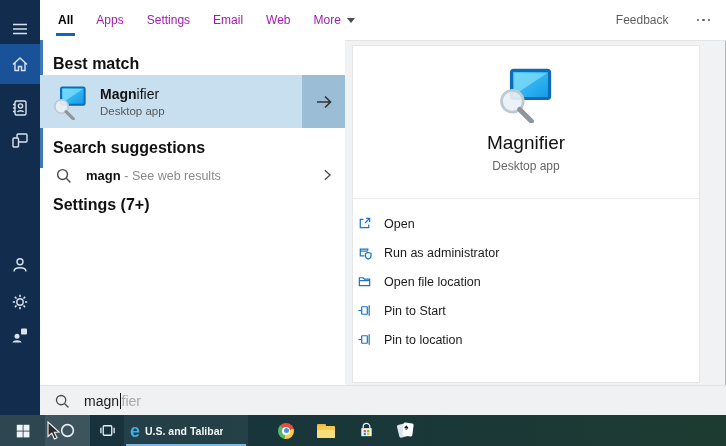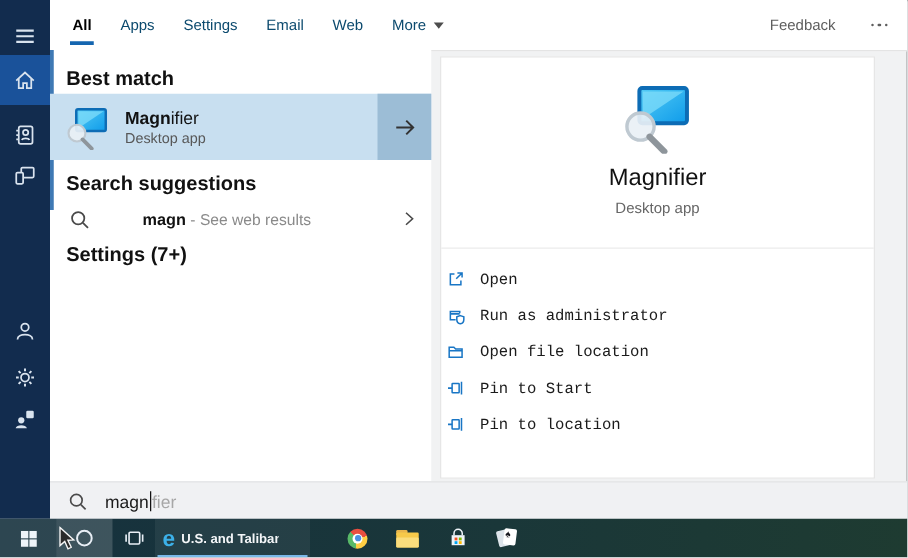--- a/index.html
+++ b/index.html
@@ -9,21 +9,21 @@
     box-shadow:inset 0 1px 0 #0a0a0a, inset -1px 0 0 rgba(0,0,0,.25);
   }
   
   .rail{position:absolute;left:0;top:0;width:40px;height:415px;background:#122c4e;}
   .rail-btn{position:absolute;left:0;width:40px;height:40px;display:flex;align-items:center;justify-content:center;}
   .rail-btn.selected{background:#1a529a;}
   .rail-btn svg{stroke:#d9e3ee;fill:none;stroke-width:1.4;}
   
   .header{position:absolute;left:40px;top:0;width:686px;height:40px;background:#fff;border-bottom:1px solid #e4e4e4;display:flex;align-items:center;}
   .tabs{display:flex;align-items:center;gap:23px;padding-left:18px;height:100%;}
-  .tab{position:relative;font-size:12px;color:#0c4a6e;height:100%;display:flex;align-items:center;cursor:default;}
+  .tab{position:relative;font-size:12px;color:#a21caf;height:100%;display:flex;align-items:center;cursor:default;}
   .tab.active{color:#000;font-weight:bold;}
   .tab .underline{position:absolute;left:-2px;right:-2px;bottom:4px;height:3px;background:#1566b0;}
   .tab .tri{width:0;height:0;border-left:4px solid transparent;border-right:4px solid transparent;border-top:5px solid #4d4d4d;margin-left:6px;}
   .header-right{margin-left:auto;display:flex;align-items:center;gap:26px;padding-right:14px;}
   .feedback{font-size:12px;color:#5e5e5e;}
   .dots{display:flex;gap:3px;padding:4px 2px;}
   .dots i{width:2.5px;height:2.5px;border-radius:50%;background:#5e5e5e;}
   
   .results{position:absolute;left:40px;top:40px;width:305px;height:345px;background:#fff;}
   .scroll-thumb{position:absolute;left:0;top:0;width:3px;height:128px;background:#3f79b4;}
@@ -32,33 +32,33 @@
   .best-row{position:absolute;top:35px;left:0;width:305px;height:53px;background:#c8dff0;display:flex;align-items:center;}
   .best-icon{width:60px;display:flex;align-items:center;justify-content:center;}
   .best-text{flex:1;min-width:0;}
   .best-title{font-size:14px;color:#111;}
   .best-title .match{font-weight:bold;}
   .best-sub{font-size:11.5px;color:#575757;margin-top:3px;}
   .best-arrow{width:43px;height:53px;background:#9cbdd6;display:flex;align-items:center;justify-content:center;}
   .lbl-sug{position:absolute;top:99px;left:0;right:0;}
   .sug-row{position:absolute;top:118px;left:0;width:305px;height:34px;display:flex;align-items:center;}
   .sug-icon{width:46px;display:flex;align-items:center;justify-content:center;}
-  .sug-text{flex:1;font-size:13px;color:#111;margin-left:28px;}
+  .sug-text{flex:1;font-size:13px;color:#111;}
   .sug-text .q{font-weight:bold;}
   .sug-text .hint{color:#8a8a8a;font-size:12.5px;font-weight:normal;}
   .sug-chev{width:36px;display:flex;align-items:center;justify-content:center;}
   .lbl-set{position:absolute;top:156px;left:0;right:0;}
   
   .preview{position:absolute;left:352px;top:45px;width:348px;height:338px;background:#fff;border:1px solid #e6e6e6;box-sizing:border-box;}
   .pv-icon{position:absolute;left:50%;top:19px;transform:translateX(-50%);}
   .pv-title{position:absolute;top:86px;left:0;width:100%;text-align:center;font-size:19px;color:#111;}
   .pv-sub{position:absolute;top:113px;left:0;width:100%;text-align:center;font-size:12px;color:#666;}
   .pv-div{position:absolute;top:152px;left:0;width:100%;height:1px;background:#ececec;}
   .pv-actions{position:absolute;top:163px;left:0;width:100%;}
-  .pv-action{height:29px;display:flex;align-items:center;padding-left:4px;font-family:Liberation Mono, monospace;}
+  .pv-action{height:29px;display:flex;align-items:center;padding-left:4px;}
   .pv-action .a-icon{width:27px;display:flex;align-items:center;}
   .pv-action .a-label{font-size:12.5px;color:#1b1b1b;}
   .a-icon svg{stroke:#1976c5;fill:none;stroke-width:1.3;}
   
   .searchbar{position:absolute;left:40px;top:385px;width:686px;height:30px;background:#f0f1f3;border-top:1px solid #e2e3e5;box-sizing:border-box;display:flex;align-items:center;}
   .sb-icon{width:44px;display:flex;align-items:center;justify-content:center;}
   .sb-text{font-size:14px;color:#1b1b1b;display:flex;align-items:center;}
   .sb-caret{display:inline-block;width:1.5px;height:16px;background:#111;margin:0 .5px;}
   .sb-completion{color:#a7a7a7;}
   

